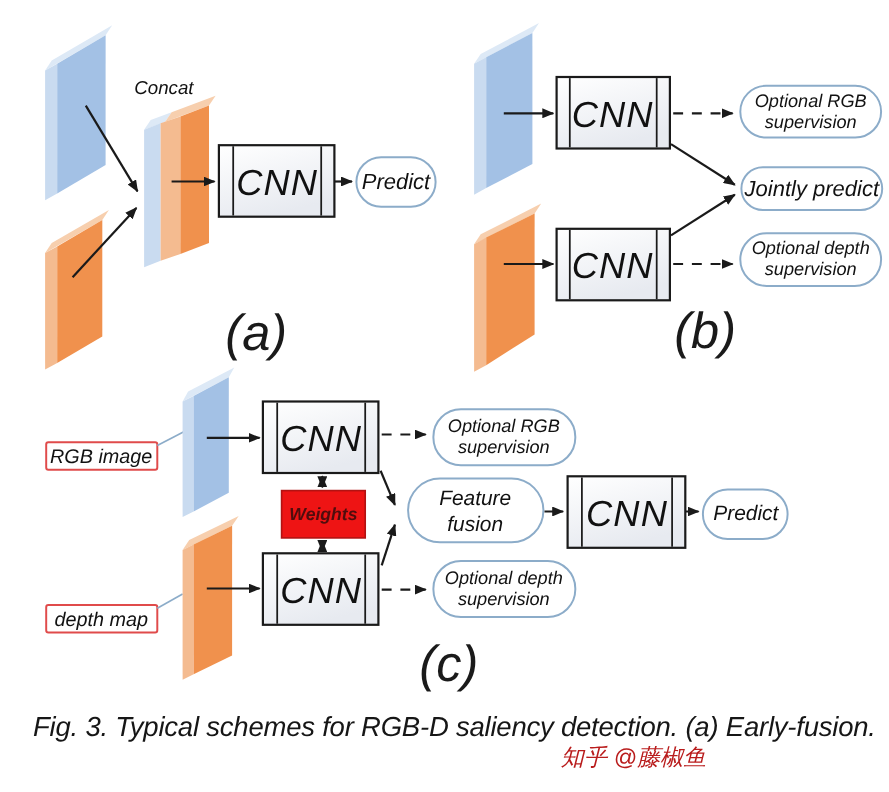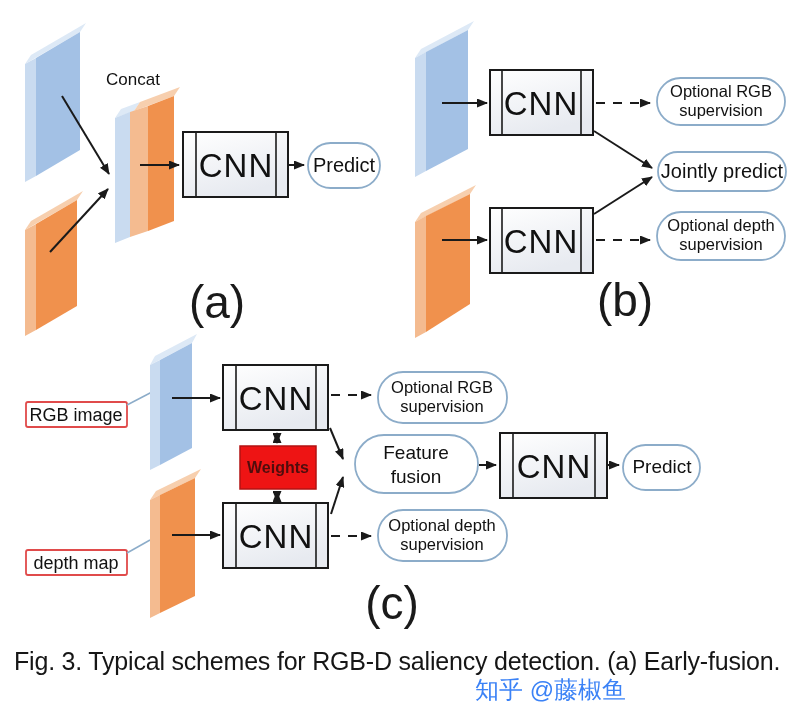--- a/index.html
+++ b/index.html
@@ -1,20 +1,20 @@
 <!DOCTYPE html>
 <html><head>
 <meta charset="utf-8">
 <style>
   html,body{margin:0;padding:0;}
   body{
     width:808px;height:720px;background:#ffffff;position:relative;
     font-family:"Liberation Sans",sans-serif;overflow:hidden;
   }
-  .stage{position:absolute;left:0;top:0;width:644px;height:720px;}
+  .stage{position:absolute;left:16px;top:0;width:644px;height:720px;font-style:italic;}
   svg{display:block;}
 
   
   .sl-main-b{fill:#a3c1e5;}
   .sl-side-b{fill:#c9dbf0;}
   .sl-top-b{fill:#dde9f6;}
   .sl-main-o{fill:#f0914d;}
   .sl-side-o{fill:#f4bb90;}
   .sl-top-o{fill:#f7cfae;}
 
@@ -43,21 +43,21 @@
 
   .panel-label{font-size:46px;fill:#1a1a1a;text-anchor:middle;}
 
   .caption{
     position:absolute;left:14px;top:645px;width:790px;
     font-size:25px;line-height:32px;color:#161616;letter-spacing:-0.2px;
   }
   .caption div{white-space:nowrap;}
   .watermark{
     position:absolute;right:18px;top:674px;
-    font-size:24px;color:#3b82f6;
+    font-size:21px;color:#b91c1c;
   }
 </style>
 </head>
 <body>
 
 <div class="stage">
 <svg width="808" height="645" viewBox="0 0 808 645">
   <defs>
     <linearGradient id="cnnGrad" x1="0" y1="0" x2="0.4" y2="1">
       <stop offset="0" stop-color="#ffffff"></stop>

